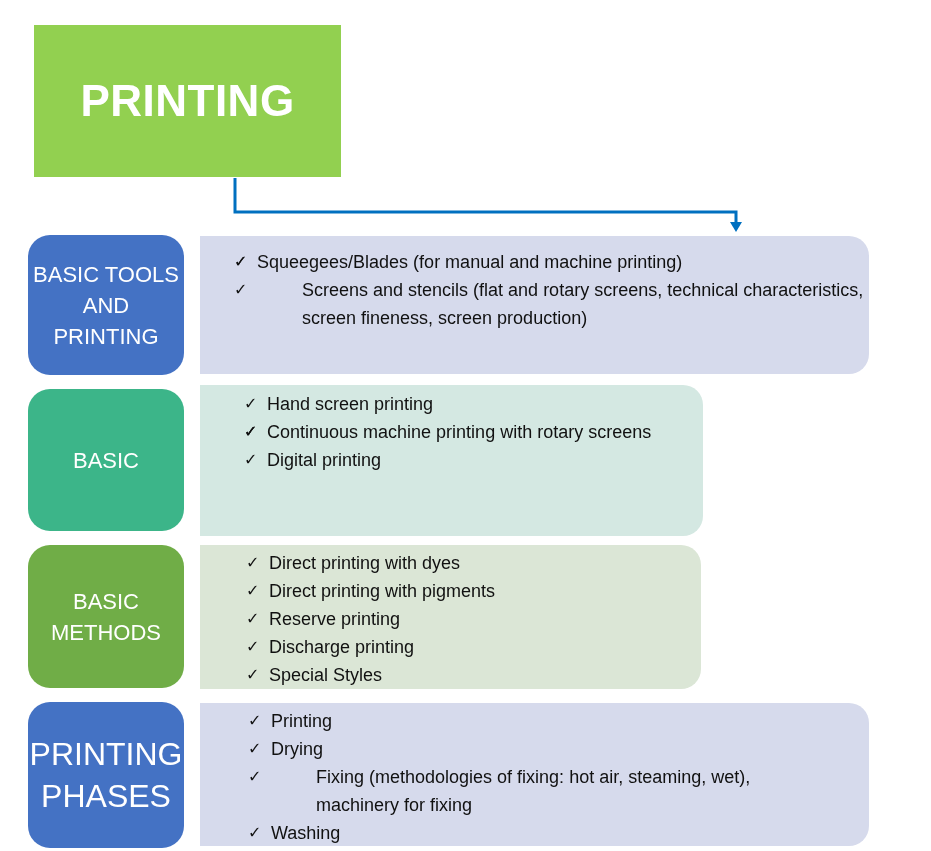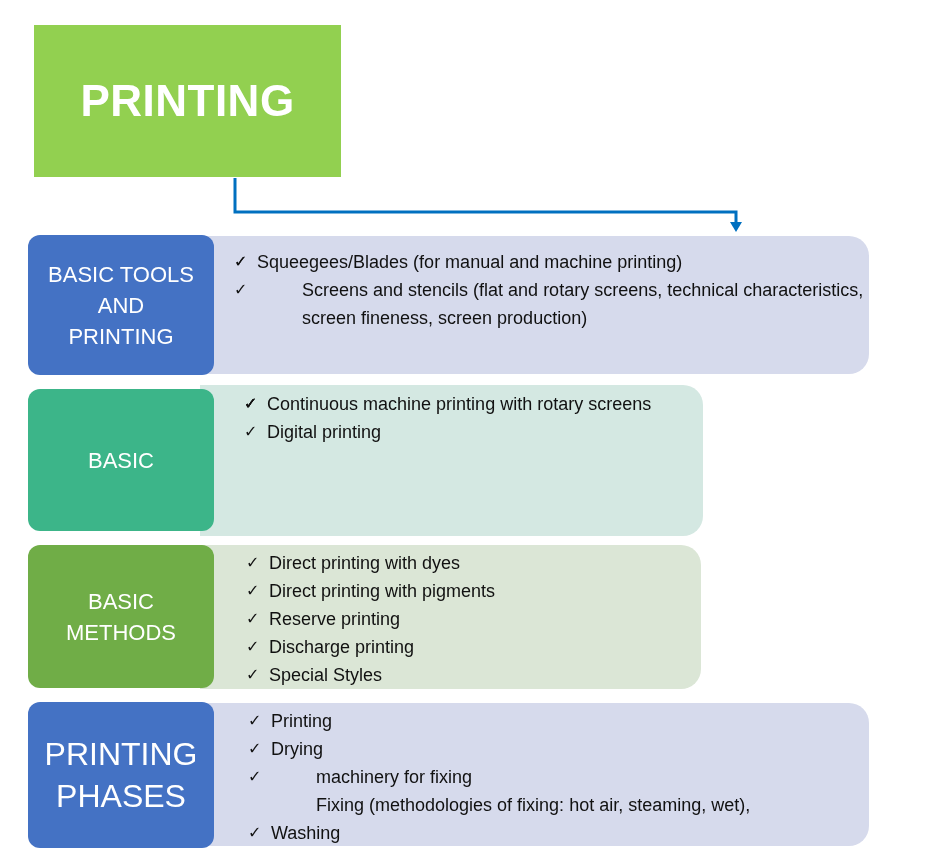--- a/index.html
+++ b/index.html
@@ -10,22 +10,22 @@
   }
   .title-box {
     position: absolute; left: 34px; top: 25px; width: 307px; height: 152px;
     background: #92d050;
     display: flex; flex-direction: column; align-items: center; justify-content: center;
     color: #ffffff; font-weight: bold; font-size: 44px; line-height: 54px;
     letter-spacing: 0.5px;
   }
   .connector { position: absolute; left: 0; top: 0; }
   .label-box {
-    position: absolute; left: 28px; width: 186px;
-    border-radius: 12px; color: #ffffff;
+    position: absolute; left: 28px; width: 156px;
+    border-radius: 22px; color: #ffffff;
     display: flex; flex-direction: column; align-items: center; justify-content: center;
     text-align: center; z-index: 2;
   }
   .label-box span { display: block; }
   .content-box {
     position: absolute; left: 200px;
     border-radius: 0 20px 20px 0;
     box-sizing: border-box;
     padding-top: 12px;
     color: #111111; font-size: 18px; line-height: 28px;
@@ -59,21 +59,21 @@
   </ul>
 </div>
 <div class="label-box" style="top:235px; height:140px; background:#4472c4; font-size:22px; line-height:31px;">
   <span>BASIC TOOLS</span>
   <span>AND</span>
   <span>PRINTING</span>
 </div>
 
 <div class="content-box" style="top:385px; width:503px; height:151px; background:#d4e8e2; padding-left:42px; padding-top:5px;">
   <ul>
-    <li><span class="check">✓</span></li>
+    <li><span class="check">✓</span><span>Hand screen printing</span></li>
     <li><span class="check">✓</span></li>
     <li><span class="check">✓</span></li>
     <li><span class="check">✓</span><span>Continuous machine printing with rotary screens</span></li>
     <li><span class="check">✓</span><span>Digital printing</span></li>
   </ul>
 </div>
 <div class="label-box" style="top:389px; height:142px; background:#3cb589; font-size:22px; line-height:31px;">
   <span>BASIC</span>
 </div>
 
@@ -90,22 +90,22 @@
   <span>BASIC</span>
   <span>METHODS</span>
 </div>
 
 <div class="content-box" style="top:703px; width:669px; height:143px; background:#d6daec; padding-left:46px; padding-top:4px;">
   <ul>
     <li><span class="check">✓</span><span>Printing</span></li>
     <li><span class="check">✓</span><span>Drying</span></li>
     <li>
         <span class="check">✓</span>
+        <span class="wrap-line">Fixing (methodologies of fixing: hot air, steaming, wet),</span>
         <span class="wrap-line">machinery for fixing</span>
-        <span class="wrap-line">Fixing (methodologies of fixing: hot air, steaming, wet),</span>
       </li>
     <li><span class="check">✓</span><span>Washing</span></li>
   </ul>
 </div>
 <div class="label-box" style="top:702px; height:146px; background:#4472c4; font-size:32px; line-height:42px;">
   <span>PRINTING</span>
   <span>PHASES</span>
 </div>
 
 </body></html>

